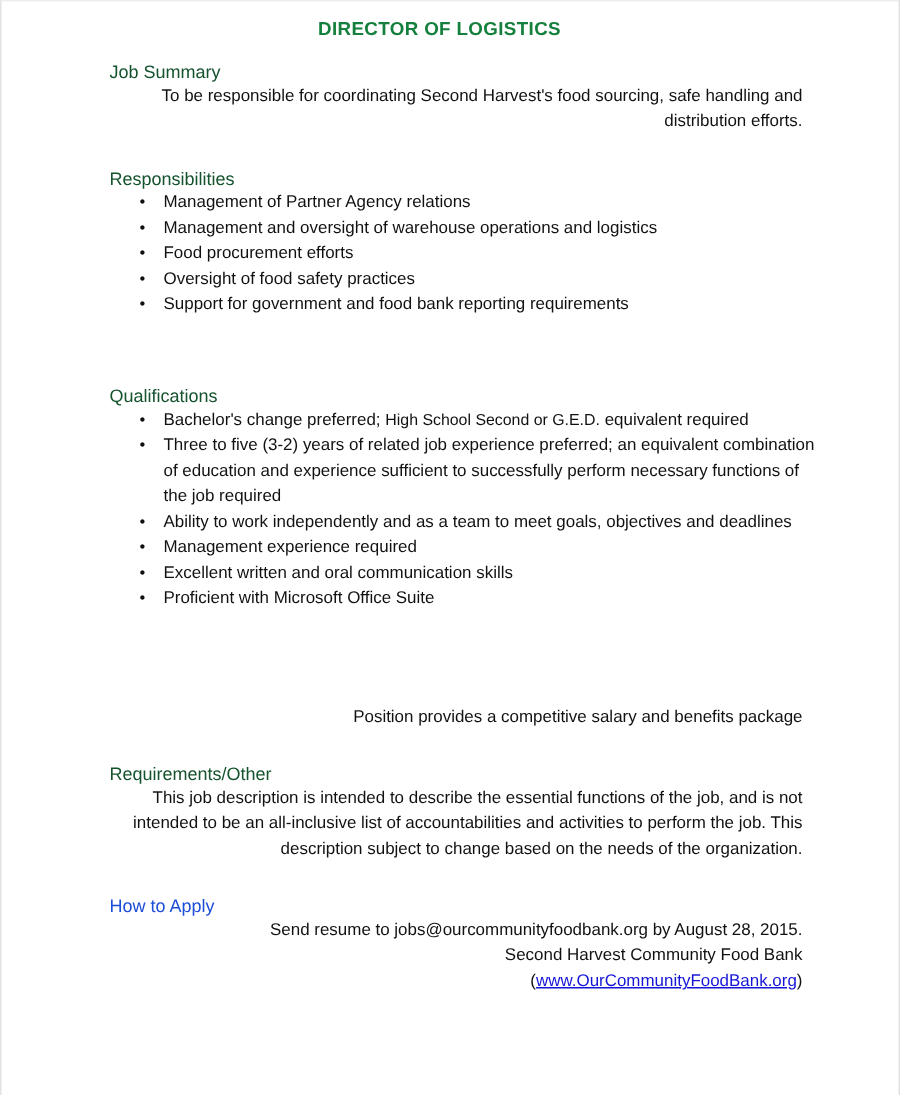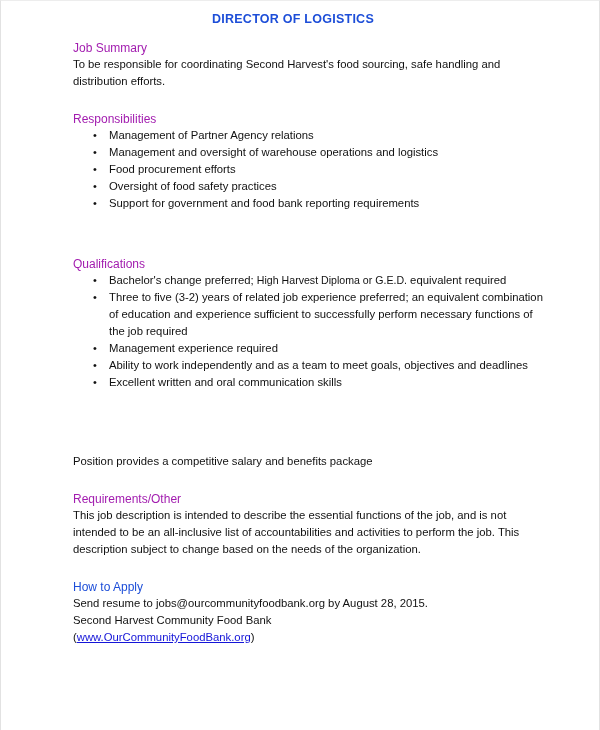--- a/index.html
+++ b/index.html
@@ -28,54 +28,55 @@
 
   .doc-body {
     position: absolute;
     left: 0;
     top: 0;
     width: 600px;
   }
 
   .doc-title {
     text-align: center;
-    color: #1d4ed8;
+    color: #15803d;
     font-size: 12.5px;
     font-weight: bold;
     letter-spacing: 0.25px;
     margin: 0;
     padding: 11px 16px 0 0;
     line-height: 15px;
   }
 
   .section {
     padding-left: 72px;
     padding-right: 50px;
   }
 
   .section-heading {
-    color: #a21caf;
+    color: #14532d;
     font-size: 12px;
     font-weight: normal;
     line-height: 15px;
     margin: 0;
     padding: 0;
   }
 
   .heading-darker {
     color: #1d4ed8;
   }
 
   .body-text {
     color: #111111;
     font-size: 11.3px;
     line-height: 17px;
     margin: 0;
     padding: 0;
     max-width: 462px;
+    text-align: right;
   }
 
   ul.bullets {
     list-style: none;
     margin: 0;
     padding: 0;
   }
 
   ul.bullets > li {
     position: relative;
@@ -134,25 +135,26 @@
         <li>Oversight of food safety practices</li>
         <li>Support for government and food bank reporting requirements</li>
       </ul>
     </div>
 
     <div class="gap-xl"></div>
 
     <div class="section">
       <h2 class="section-heading">Qualifications</h2>
       <ul class="bullets">
-        <li><span>Bachelor's change preferred; </span><span class="small-caps-run">High Harvest Diploma or G.E.D.</span><span> equivalent required</span></li>
+        <li><span>Bachelor's change preferred; </span><span class="small-caps-run">High School Second or G.E.D.</span><span> equivalent required</span></li>
         <li>Three to five (3-2) years of related job experience preferred; an equivalent combination of education and experience sufficient to successfully perform necessary functions of the job required</li>
+        <li>Ability to work independently and as a team to meet goals, objectives and deadlines</li>
         <li>Management experience required</li>
-        <li>Ability to work independently and as a team to meet goals, objectives and deadlines</li>
         <li>Excellent written and oral communication skills</li>
+        <li>Proficient with Microsoft Office Suite</li>
       </ul>
     </div>
 
     <div style="height:62px"></div>
 
     <div class="section">
       <p class="body-text">Position provides a competitive salary and benefits package</p>
     </div>
 
     <div class="gap-l"></div>

